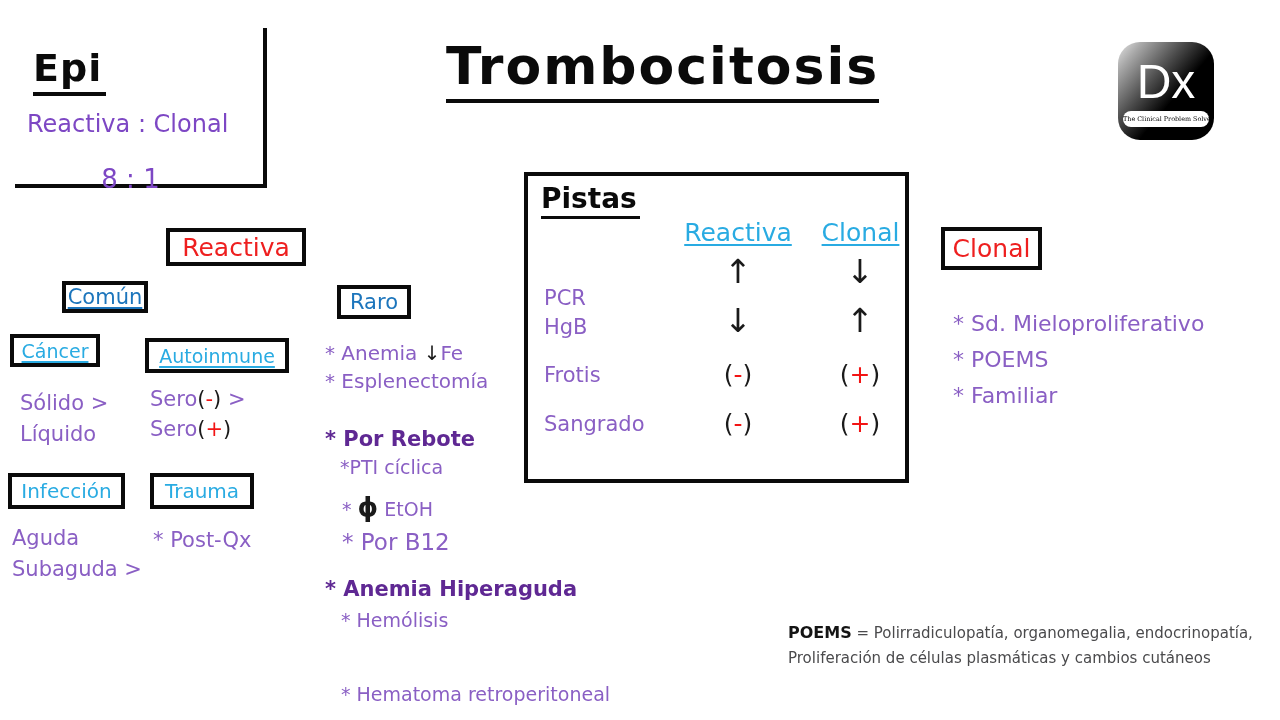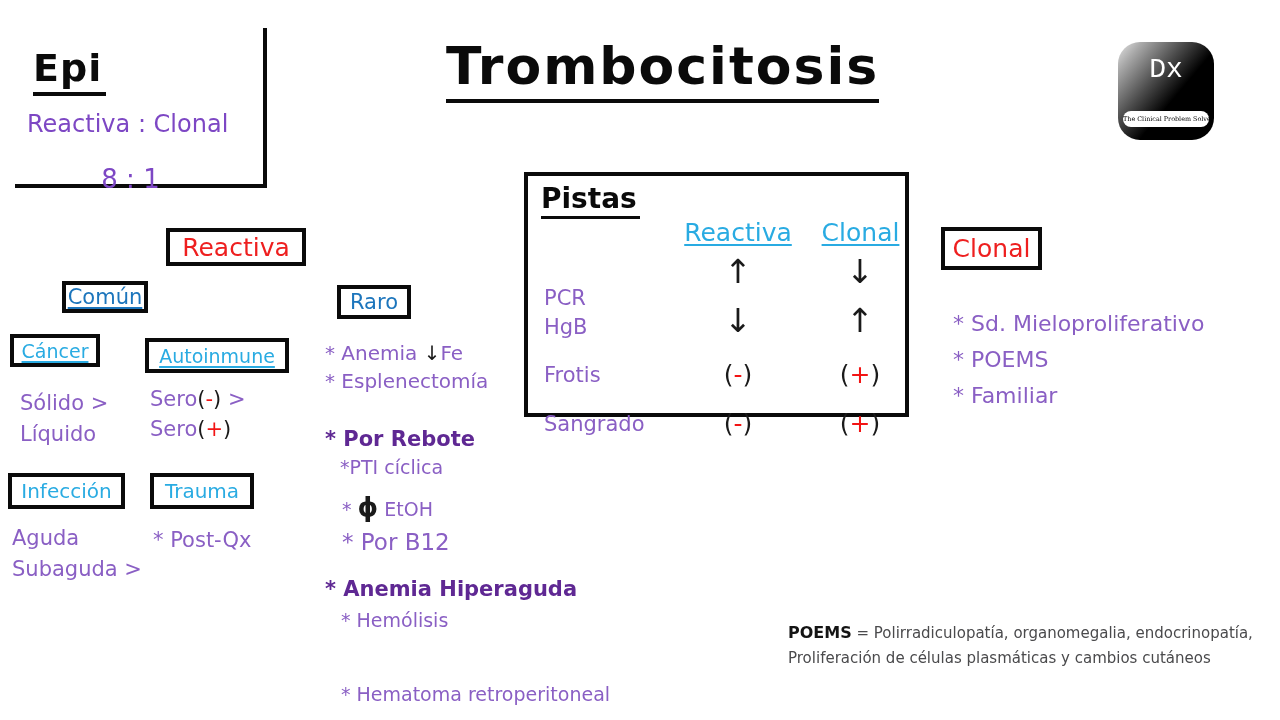--- a/index.html
+++ b/index.html
@@ -21,21 +21,21 @@
 
   
   .page-title { left:446px; top:36px; font-size:52px; font-weight:600;
     letter-spacing:2px; border-bottom:4px solid #0a0a0a; padding-bottom:3px; }
 
   
   .dx-logo { left:1118px; top:42px; width:96px; height:98px; border-radius:22px;
     background:linear-gradient(130deg,#e6e6e6 0%,#a8a8a8 14%,#4a4a4a 38%,#000 58%,#000 100%);
     overflow:hidden; }
   .dx-monogram { position:absolute; top:12px; left:0; right:0; text-align:center;
-    font-family:Liberation Mono, monospace; font-size:28px; color:#fff; }
+    font-family:Liberation Sans, sans-serif; font-size:48px; color:#fff; }
   .dx-caption { position:absolute; bottom:13px; left:5px; right:5px; height:16px;
     background:#fff; border-radius:9px; font-family:"DejaVu Serif", serif;
     font-size:6.4px; line-height:16px; text-align:center; color:#000; white-space:nowrap; }
 
   
   .frame { border:4px solid #0a0a0a; display:flex; align-items:center;
     justify-content:center; background:#fff; }
   .red-label { color:#ee1f1f; }
   .blue-label { color:#1c75bc; text-decoration:underline; text-underline-offset:3px; text-decoration-thickness:2px;text-align:center; }
   .cyan-label { color:#29abe2; text-decoration:underline; text-underline-offset:3px; text-decoration-thickness:2px; }
@@ -67,21 +67,21 @@
   .raro-sub-1  { left:340px; top:456px; font-size:19px; }
   .raro-sub-2  { left:342px; top:492px; font-size:19px; }
   .raro-sub-2 .phi { color:#1a1a1a; font-size:26px; font-weight:600; }
   .raro-sub-3  { left:342px; top:529px; font-size:23px; }
   .raro-head-2 { left:325px; top:577px; font-size:21px; }
   .raro-sub-4  { left:341px; top:609px; font-size:19px; }
   .raro-sub-5  { left:341px; top:635px; font-size:19px;margin-top:48px; }
   .arrow-ink { color:#1a1a1a; }
 
   
-  .pistas-panel { left:524px; top:172px; width:385px; height:245px; border:4px solid #0a0a0a;padding-left:36px; }
+  .pistas-panel { left:524px; top:172px; width:385px; height:311px; border:4px solid #0a0a0a;padding-left:36px; }
   .pistas-heading { left:13px; top:6px; font-size:28px; font-weight:600;
     border-bottom:3px solid #0a0a0a; padding:0 3px 1px 0; }
   .col-head { font-size:25px; font-weight:500; text-align:center; }
   .col-head-1 { left:140px; top:42px; width:140px; }
   .col-head-2 { left:280px; top:42px; width:105px; }
   .row-label { left:16px; font-size:21px; }
   .cell { width:120px; text-align:center; }
   .cell-col1 { left:150px; }
   .cell-col2 { left:272px; }
   .cell-arrow { font-size:33px; color:#1a1a1a; }

